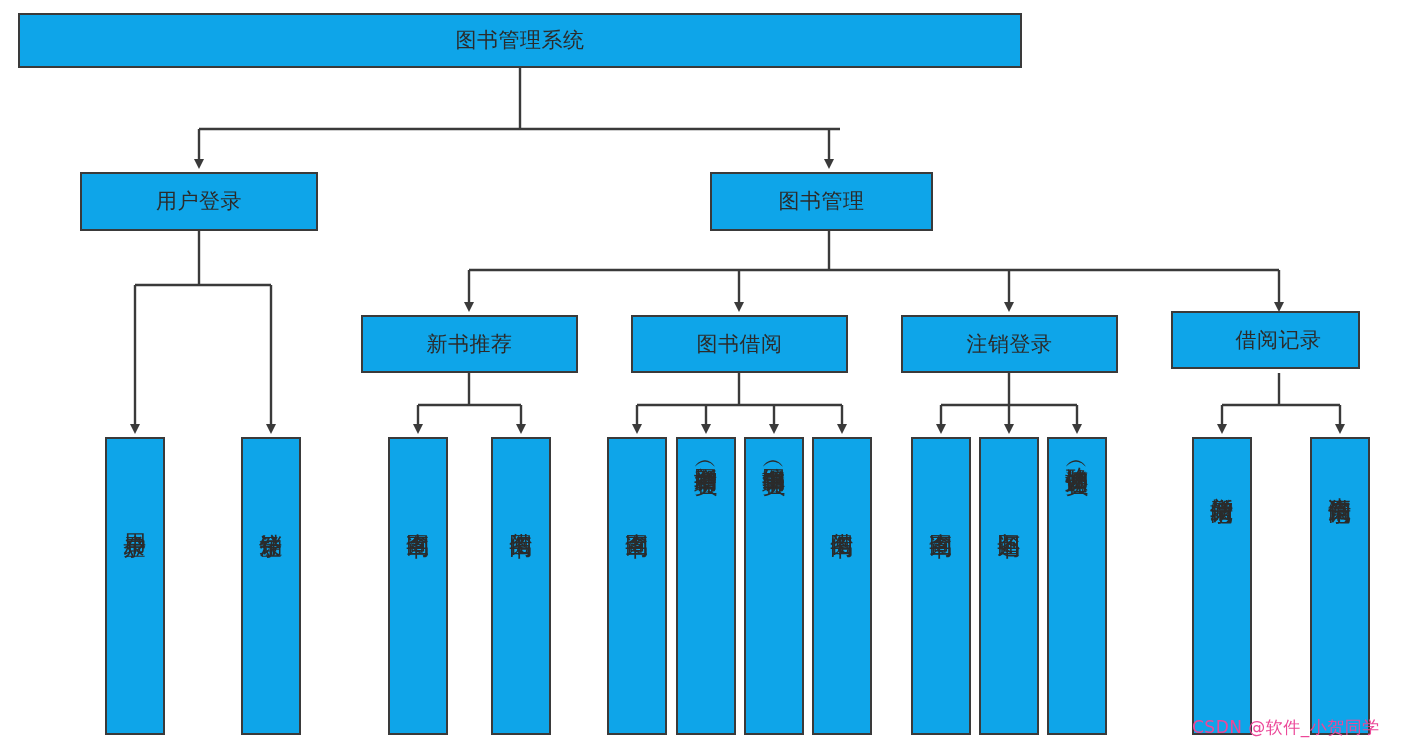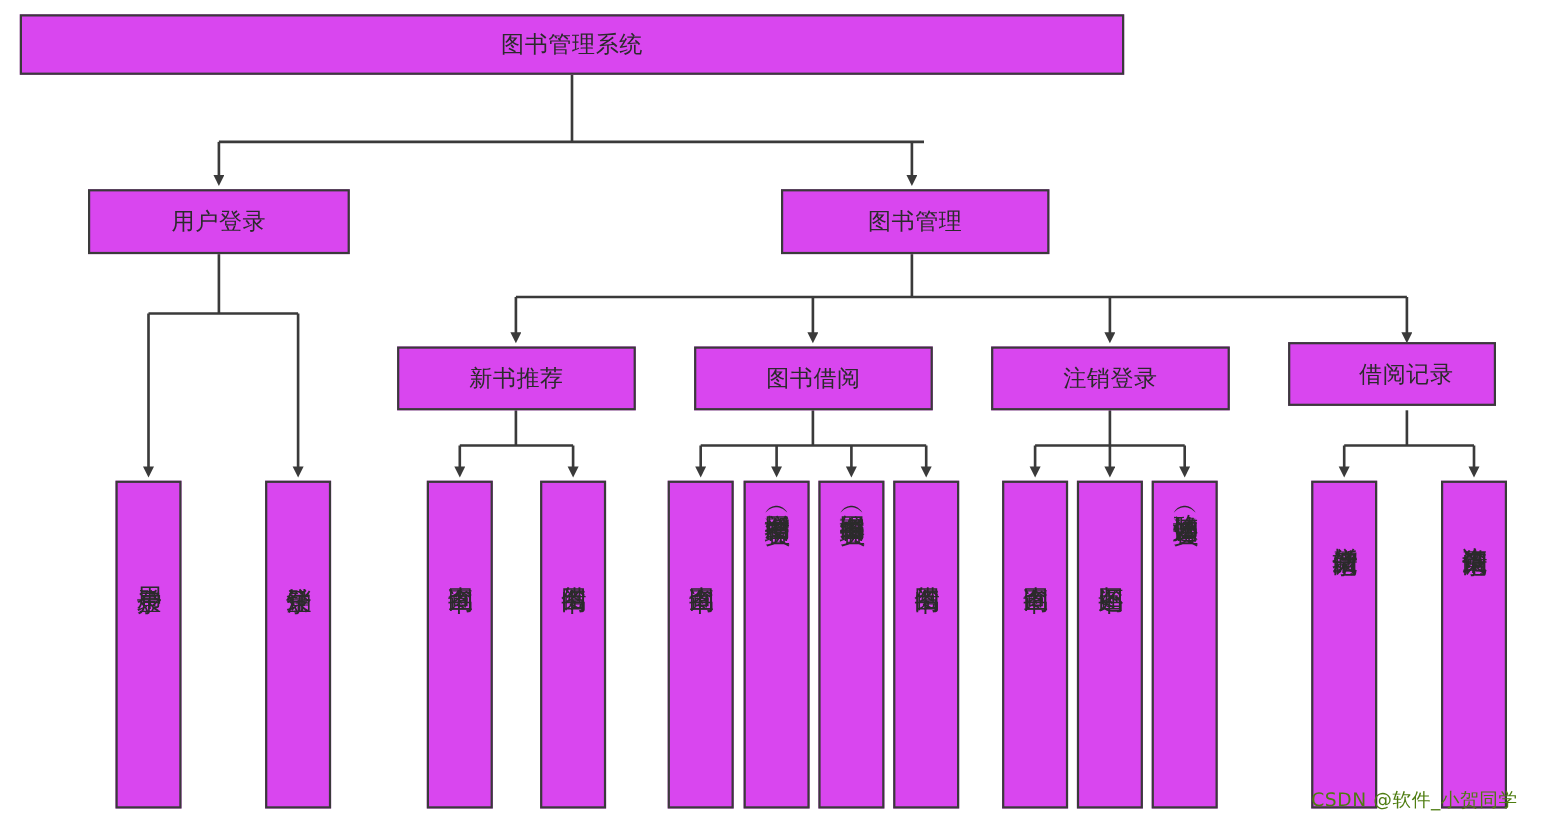--- a/index.html
+++ b/index.html
@@ -22,21 +22,21 @@
     left: 0;
     top: 0;
     width: 1405px;
     height: 747px;
     pointer-events: none;
   }
   .node {
     position: absolute;
     box-sizing: border-box;
     border: 2.2px solid #3a3a3a;
-    background: #d946ef;
+    background: #0ea5e9;
     display: flex;
     align-items: center;
     justify-content: center;
     color: #2b2b2b;
     z-index: 2;
   }
   .node .label {
     display: block;
     text-align: center;
     line-height: 1.18;
@@ -58,21 +58,21 @@
     writing-mode: vertical-rl;
     text-orientation: upright;
     font-size: 23px;
     line-height: 1.16;
     letter-spacing: 1px;
     white-space: normal;
   }
   .watermark {
     position: absolute;
     font-size: 17px;
-    color: #4d7c0f;
+    color: #ec4899;
     letter-spacing: 0.5px;
     z-index: 5;
     white-space: nowrap;
   }
 </style>
 </head>
 <body>
 
 <div id="canvas">
 
@@ -126,21 +126,21 @@
     </g>
   </svg>
 
   <div class="node root horiz" style="left:18px; top:13px; width:1004px; height:55px;">
     <span class="label">图书管理系统</span>
   </div>
 
   <div class="node horiz" style="left:80px; top:172px; width:238px; height:59px;">
     <span class="label">用户登录</span>
   </div>
-  <div class="node horiz" style="left:710px; top:172px; width:244px; height:59px;">
+  <div class="node horiz" style="left:710px; top:172px; width:223px; height:59px;">
     <span class="label">图书管理</span>
   </div>
 
   <div class="node horiz" style="left:631px; top:315px; width:217px; height:58px;">
     <span class="label">图书借阅</span>
   </div>
   <div class="node horiz" style="left:361px; top:315px; width:217px; height:58px;">
     <span class="label">新书推荐</span>
   </div>
   <div class="node horiz" style="left:901px; top:315px; width:217px; height:58px;">

